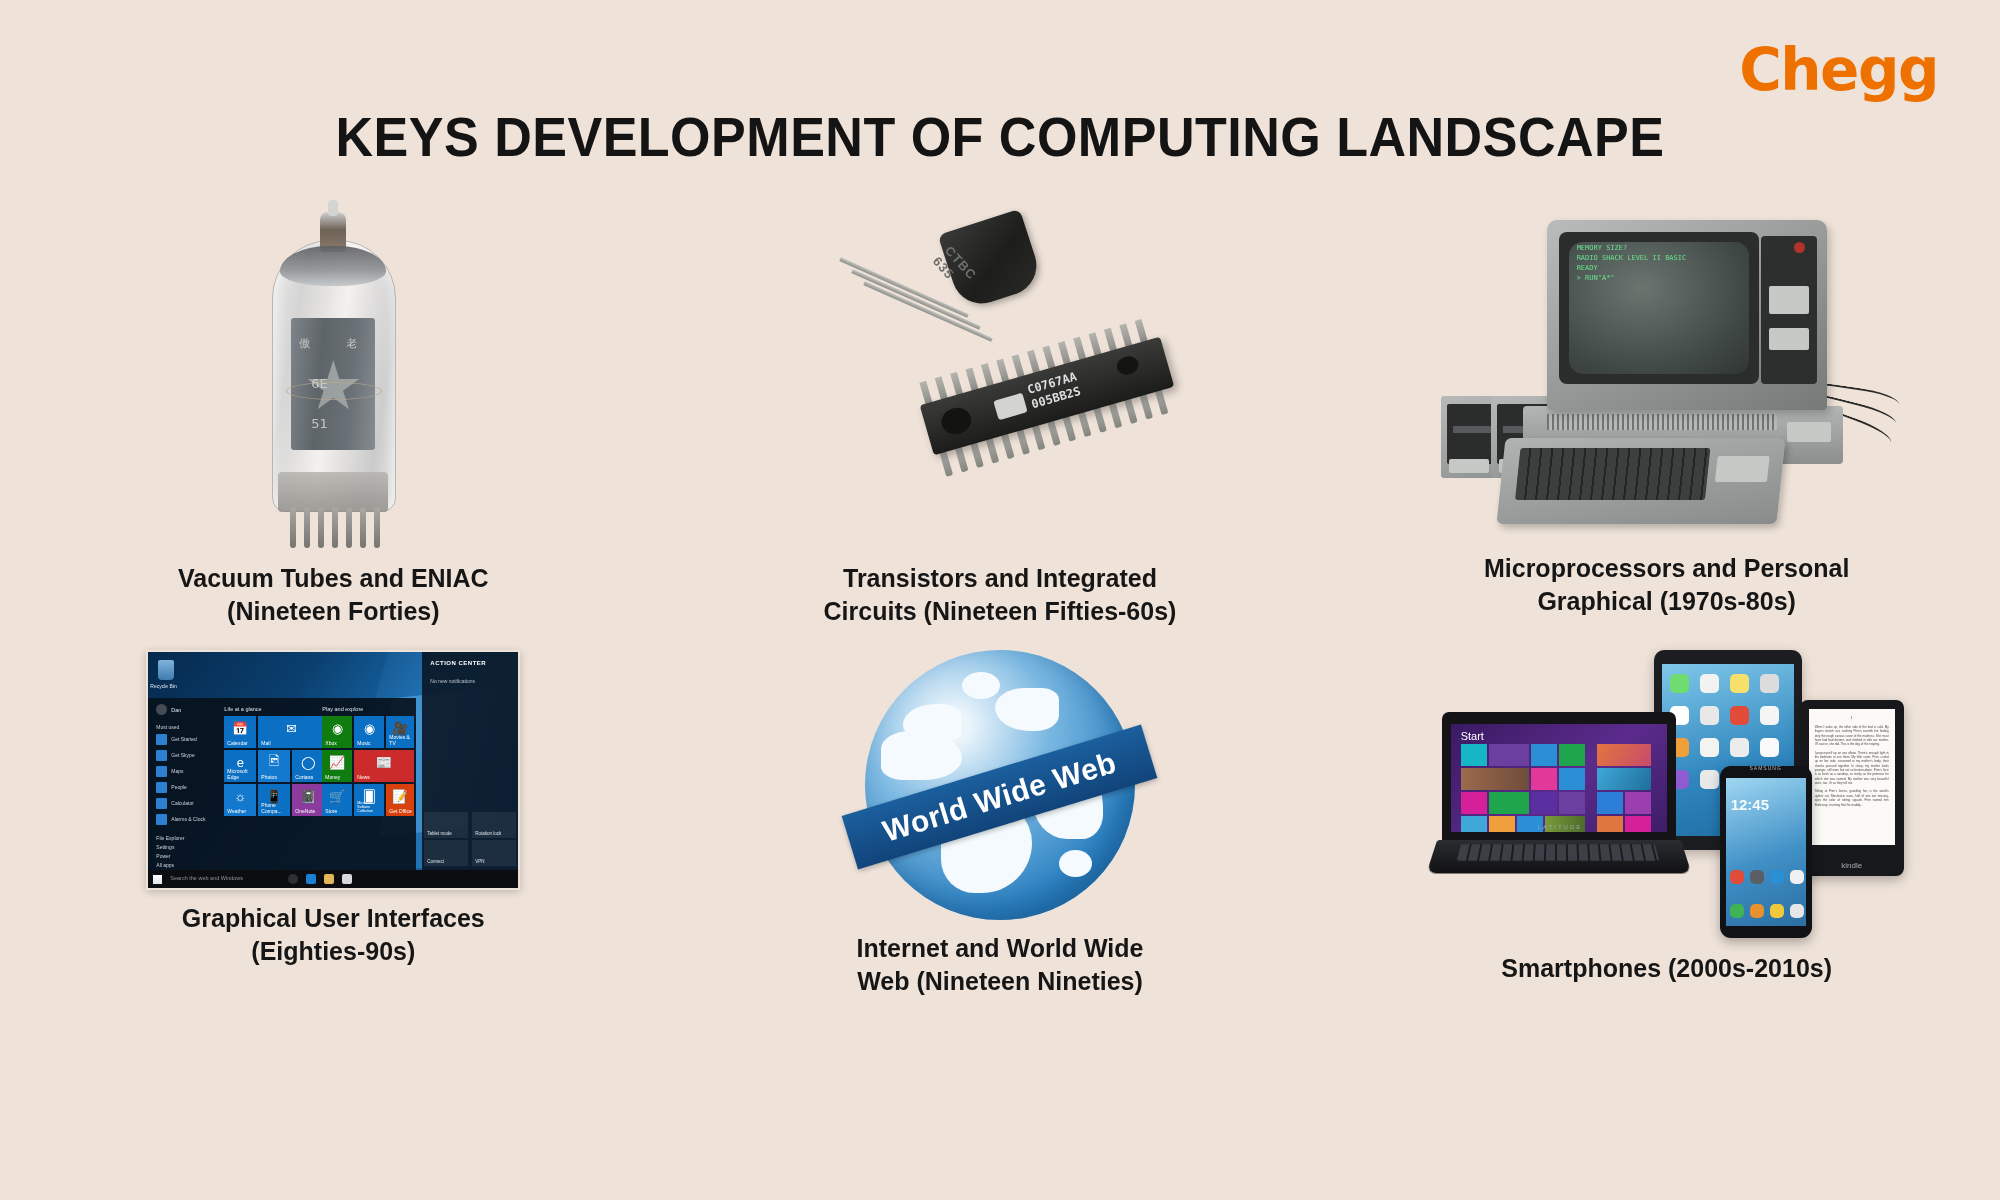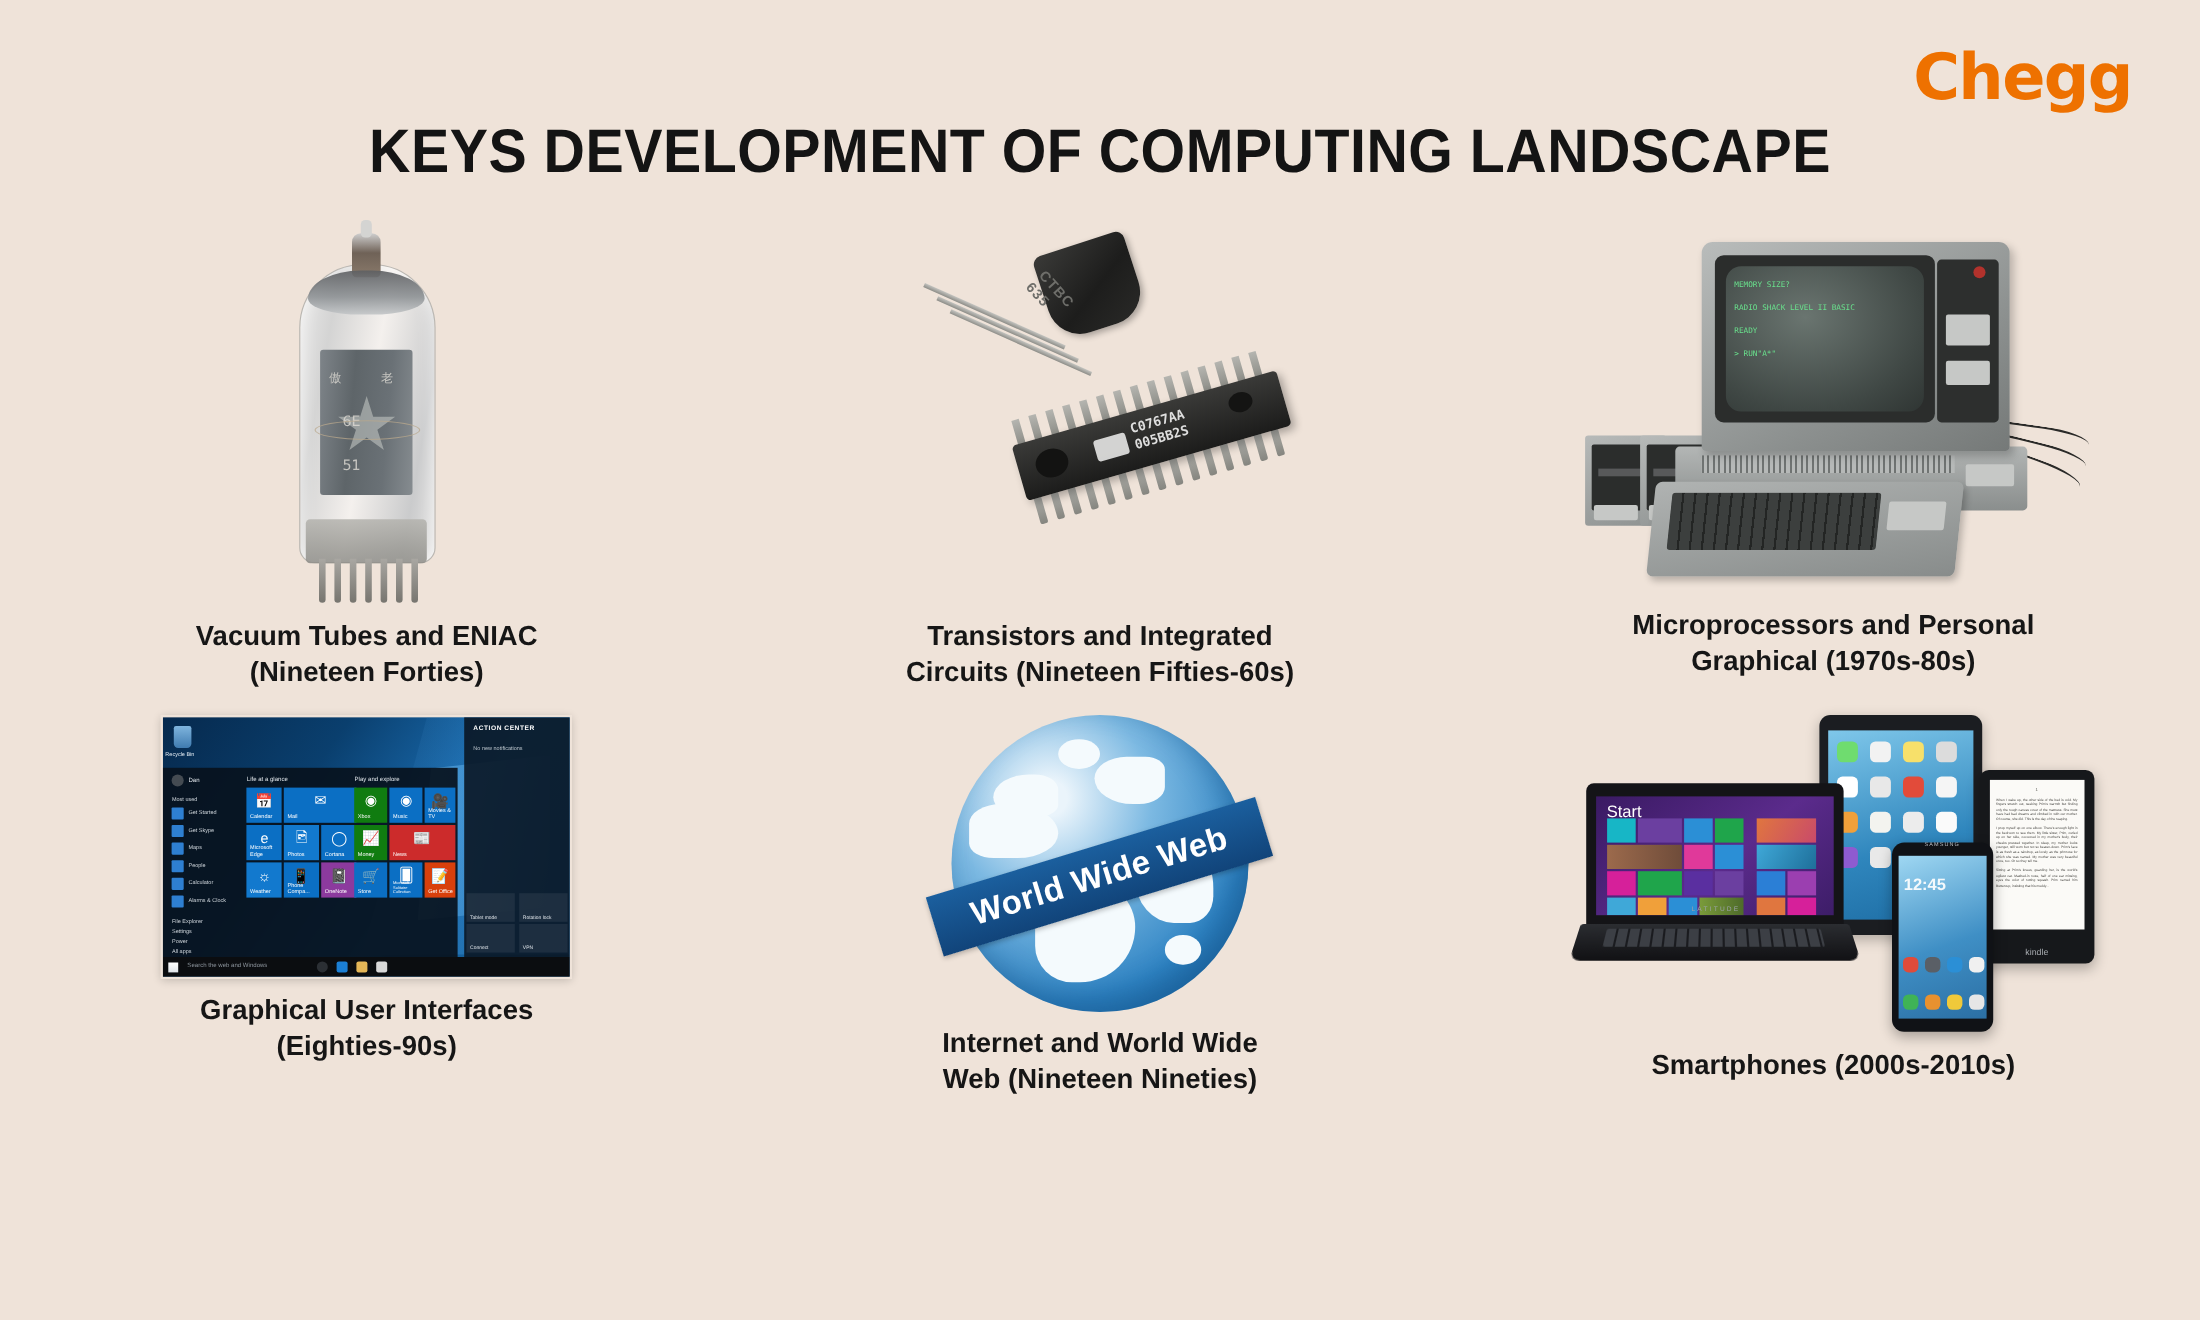--- a/index.html
+++ b/index.html
@@ -136,21 +136,21 @@
     position:absolute;left:12px;top:12px;width:200px;height:152px;
     background:#2b2d2c;border-radius:8px;padding:10px;box-sizing:border-box;
   }
   .crt{
     position:absolute;left:22px;top:22px;width:180px;height:132px;
     background:radial-gradient(ellipse at 40% 35%,#6a7570,#3f4744 70%,#2f3533);
     border-radius:14px;overflow:hidden;
   }
   .crt .line{
     color:#69e08c;font-size:7px;font-family:"DejaVu Sans Mono",monospace;
-    margin:13px 0 0 8px;white-space:nowrap;
+    margin:2px 0 0 8px;white-space:nowrap;
   }
   .mon-side{
     position:absolute;right:10px;top:16px;width:56px;height:148px;
     background:#2d2f2e;border-radius:4px;
   }
   .badge{
     position:absolute;left:8px;width:40px;height:28px;
     background:#c6c8c6;border-radius:2px;
   }
   .pwr{position:absolute;right:22px;top:22px;width:11px;height:11px;border-radius:50%;background:#b2322c;}
@@ -247,21 +247,21 @@
   .devs{position:relative;width:470px;height:290px;}
   .laptop{position:absolute;left:0;top:62px;width:254px;height:160px;}
   .lid{
     position:absolute;left:10px;top:0;width:234px;height:130px;
     background:#141417;border-radius:7px 7px 2px 2px;padding:9px;box-sizing:border-box;
   }
   .w8{
     position:absolute;left:9px;top:12px;width:216px;height:108px;
     background:linear-gradient(140deg,#3a1a63,#5b2b8c 55%,#3d1d68);overflow:hidden;
   }
-  .w8 .st{position:absolute;left:10px;top:6px;color:#fff;font-size:15px;}
+  .w8 .st{position:absolute;left:10px;top:6px;color:#fff;font-size:11px;}
   .w8 .t{position:absolute;}
   .lap-base{
     position:absolute;left:0;top:126px;width:254px;height:36px;
     background:linear-gradient(180deg,#2b2d31,#111114);
     border-radius:3px 3px 9px 9px;transform:perspective(160px) rotateX(22deg);
   }
   .lap-base .kb{position:absolute;left:26px;top:5px;width:200px;height:18px;
     background-image:repeating-linear-gradient(90deg,#3c3f45 0 9px,#1a1b1f 9px 11px),
       repeating-linear-gradient(0deg,#3c3f45 0 5px,#151619 5px 6px);border-radius:2px;}
   .lap-lbl{position:absolute;left:96px;top:112px;color:#9da3aa;font-size:6px;letter-spacing:2px;}

